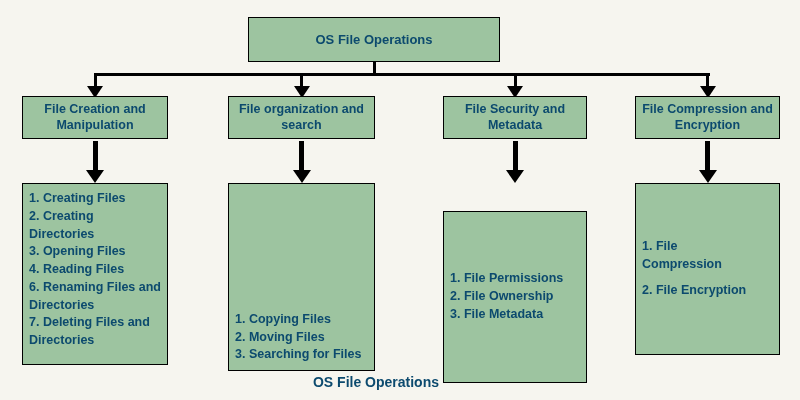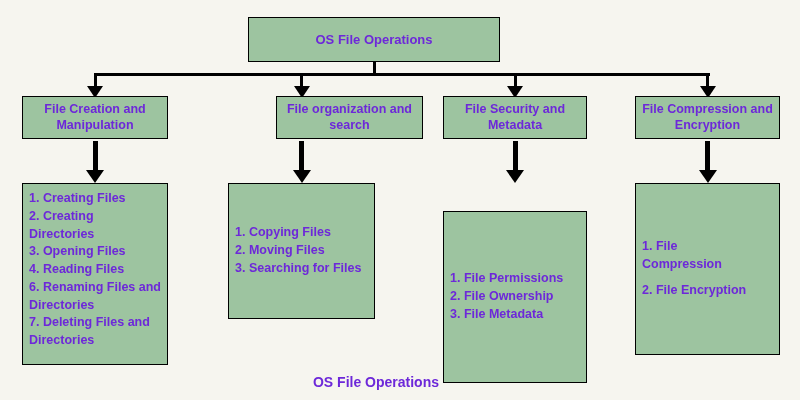--- a/index.html
+++ b/index.html
@@ -3,21 +3,21 @@
 <meta charset="utf-8">
 <style>
   html,body { margin:0; padding:0; }
   body { font-family: "Liberation Sans", sans-serif; }
   #canvas {
     position: relative;
     width: 800px;
     height: 400px;
     background: #f6f5ef;
     overflow: hidden;
-    color: #6d28d9;
+    color: #0c4a6e;
   }
   .box {
     position: absolute;
     background: #9dc4a0;
     border: 1.5px solid #000;
     box-sizing: border-box;
     font-weight: 700;
   }
   
   .title-box {
@@ -26,33 +26,33 @@
     font-size: 13px; text-align: center;
   }
   
   .cat {
     top: 96px; height: 43px;
     display: flex; align-items: center; justify-content: center;
     text-align: center; font-size: 12.5px; line-height: 1.25;
     padding: 2px 6px;
   }
   .c1 { left: 22px;  width: 146px; }
-  .c2 { left: 228px; width: 147px; margin-left: 48px; }
+  .c2 { left: 228px; width: 147px; }
   .c3 { left: 443px; width: 144px; }
   .c4 { left: 635px; width: 145px; }
   
   .detail {
     top: 183px;
     display: flex; flex-direction: column;
     font-size: 12.5px; line-height: 1.42;
     padding: 6px 6px;
     text-align: left;
   }
   .d1 { left: 22px;  width: 146px; height: 182px; justify-content: flex-start; }
-  .d2 { left: 228px; width: 147px; height: 136px; justify-content: center; }
+  .d2 { left: 228px; width: 147px; height: 188px; justify-content: flex-end; }
   .d3 { left: 443px; width: 144px; height: 172px; justify-content: center; margin-top: 28px; }
   .d4 { left: 635px; width: 145px; height: 172px; justify-content: center; gap: 8px; }
   .item { white-space: pre-line; }
   
   .line { position: absolute; background: #000; }
   .vstub-top { left: 372.5px; top: 62px; width: 3px; height: 12px; }
   .hline     { left: 93.5px;  top: 73px; width: 616px; height: 3px; }
   .stub { top: 74px; width: 3px; height: 13px; }
   .s1 { left: 93.5px; } .s2 { left: 300px; } .s3 { left: 513.5px; } .s4 { left: 706px; }
   .ah-small {

